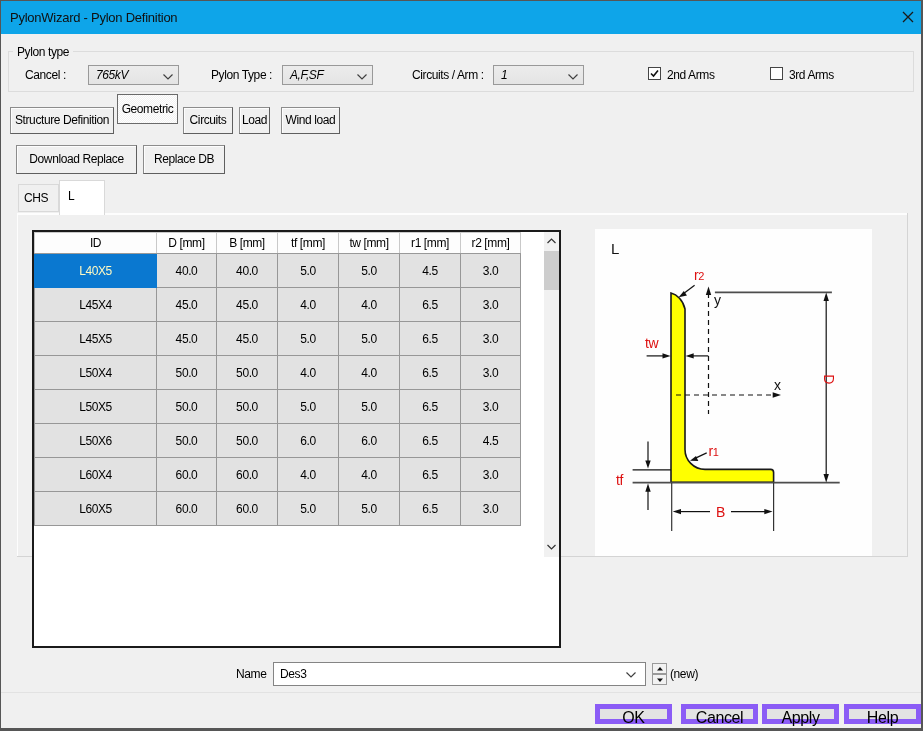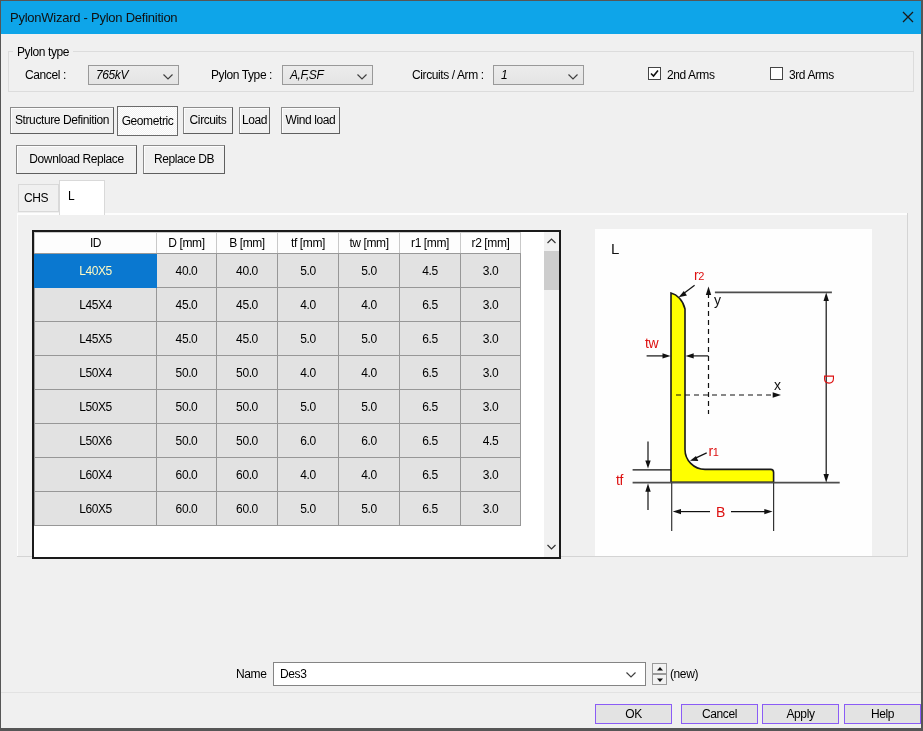--- a/index.html
+++ b/index.html
@@ -17,36 +17,36 @@
 .combo { position: absolute; height: 20px; background: linear-gradient(#ececec,#e4e4e4); border: 1px solid #999999; }
 .combo .tx { position: absolute; left: 7px; top: 2px; font-style: italic; }
 .combo svg { position: absolute; right: 5px; top: 8px; }
 .cb { position: absolute; width: 13px; height: 13px; background: #fff; border: 1px solid #454545; }
 
 .btn { position: absolute; white-space: nowrap; overflow: hidden; background: #f0f0f0; border: 1px solid #8c8c8c; border-right-color: #5f5f5f; border-bottom-color: #5f5f5f; box-shadow: inset 1px 1px 0 #fdfdfd; text-align: center; }
 .pressed { background: repeating-conic-gradient(#fefefe 0 25%, #f2f2f2 0 50%); background-size: 2px 2px; border: 1px solid #6a6a6a; box-shadow: none; }
 
 .tab { position: absolute; border: 1px solid #d9d9d9; }
 
-#grid { position: absolute; left: 31px; top: 229px; width: 529px; height: 329px; border: 2px solid #1a1a1a; background: #fff; overflow: hidden; }
+#grid { position: absolute; left: 31px; top: 229px; width: 529px; height: 418px; border: 2px solid #1a1a1a; background: #fff; overflow: hidden; }
 table { border-collapse: collapse; position: absolute; left: 0; top: 0; }
 td { border: 1px solid #979797; background: #e2e2e2; text-align: center; padding: 0; font-size: 12px; }
 tr.hdr td { background: #fdfdfd; border-color: #c9c9c9; border-bottom-color: #999999; height: 21px; }
 tr { height: 34px; } tr.hdr { height: 21px; }
 td.sel { background: #0a78d0; color: #fef9c3; border-color: #0a78d0; }
 
 #sbar { position: absolute; left: 510px; top: 0; width: 15px; height: 325px; background: #f1f1f1; }
 #sthumb { position: absolute; left: 510px; top: 19px; width: 15px; height: 39px; background: #cdcdcd; }
 
 #imgpanel { position: absolute; left: 594px; top: 228px; width: 277px; height: 327px; background: #fefefe; }
 
 #namecombo { position: absolute; left: 272px; top: 661px; width: 373px; height: 24px; background: #fff; border: 1px solid #848484; }
 .spinbtn { position: absolute; left: 651px; width: 15px; height: 11px; background: #f2f2f2; border: 1px solid #9a9a9a; }
 
-.bbtn { position: absolute; top: 703px; width: 77px; height: 20px; background: #e3e3e3; border: 1px solid #8b5cf6; text-align: center; line-height: 18px; font-size: 12px; }
+.bbtn { position: absolute; top: 703px; width: 77px; height: 20px; background: #e3e3e3; border: 5px solid #8b5cf6; text-align: center; line-height: 18px; font-size: 16px; }
 #sepline { position: absolute; left: 0; top: 691px; width: 920px; height: 1px; background: #e2e2e2; }
 </style>
 </head>
 <body>
 <div id="dlg">
   <div id="titlebar">
     <div id="title">PylonWizard - Pylon Definition</div>
     <svg id="closex" width="12" height="12">
         <path d="M1 1 L11 11 M11 1 L1 11" stroke="#1a1a1a" stroke-width="1.3"></path>
       </svg>
@@ -78,21 +78,21 @@
   <div class="cb" style="left:647px;top:66px;">
     <svg width="11" height="11" style="position:absolute;left:0;top:0;">
         <polyline points="2,5.5 4.5,8 9,2.5" fill="none" stroke="#111" stroke-width="1.6"></polyline>
       </svg>
   </div>
   <div class="lbl" style="left:666px;top:67px;">2nd Arms</div>
   <div class="cb" style="left:769px;top:66px;"></div>
   <div class="lbl" style="left:788px;top:67px;">3rd Arms</div>
 
   <div class="btn" style="left:9px;top:106px;width:104px;height:27px;line-height:25px;">Structure Definition</div>
-  <div class="btn pressed" style="left:116px;top:105px;width:61px;height:30px;line-height:28px;">Geometric</div>
+  <div class="btn pressed" style="left:116px;top:93px;width:61px;height:30px;line-height:28px;">Geometric</div>
   <div class="btn" style="left:182px;top:106px;width:50px;height:27px;line-height:25px;">Circuits</div>
   <div class="btn" style="left:238px;top:106px;width:31px;height:27px;line-height:25px;">Load</div>
   <div class="btn" style="left:280px;top:106px;width:59px;height:27px;line-height:25px;">Wind load</div>
 
   <div class="btn" style="left:15px;top:144px;width:121px;height:29px;line-height:27px;">Download Replace</div>
   <div class="btn" style="left:142px;top:144px;width:82px;height:29px;line-height:27px;">Replace DB</div>
 
   <div class="abs" style="left:16px;top:212px;width:890px;height:2px;background:#fdfdfd;"></div>
   <div class="abs" style="left:16px;top:212px;width:1px;height:343px;background:#fdfdfd;"></div>
   <div class="abs" style="left:906px;top:212px;width:1px;height:343px;background:#d4d4d4;"></div>

